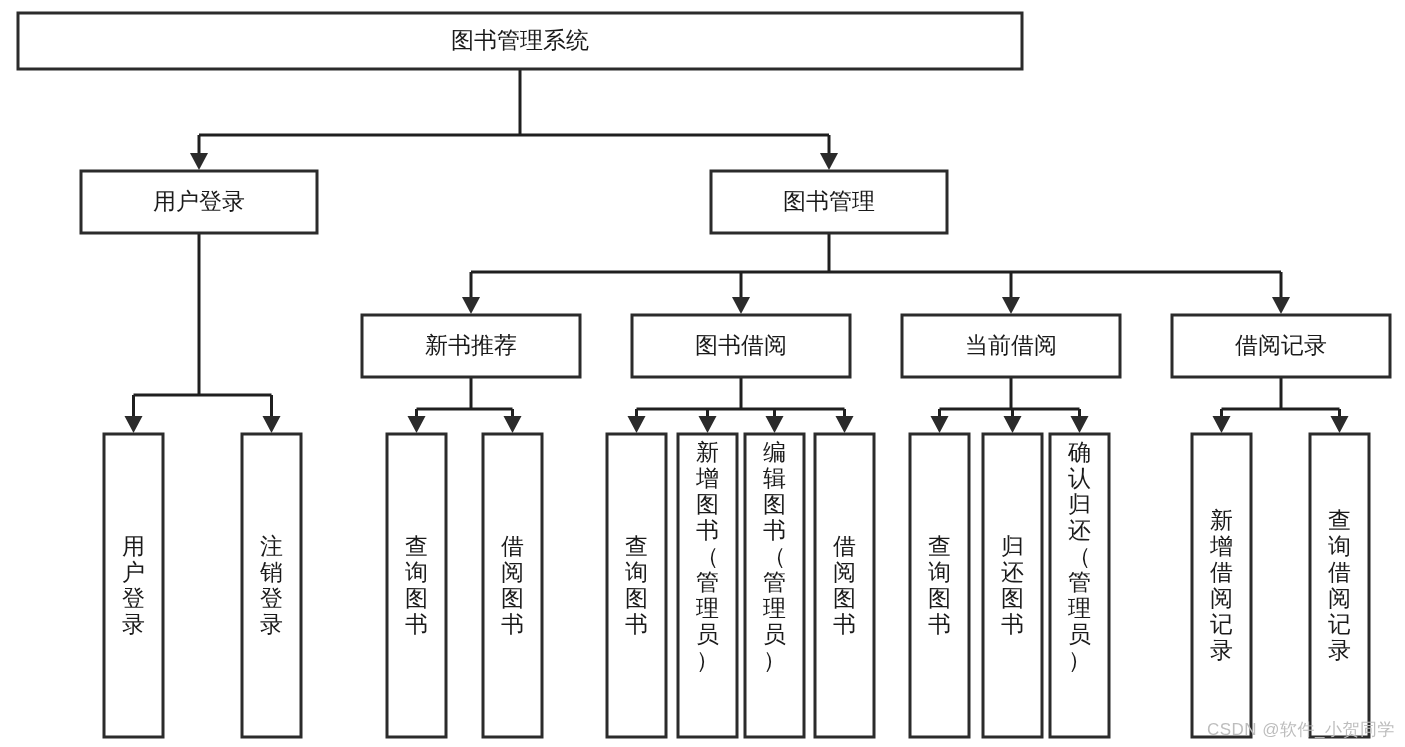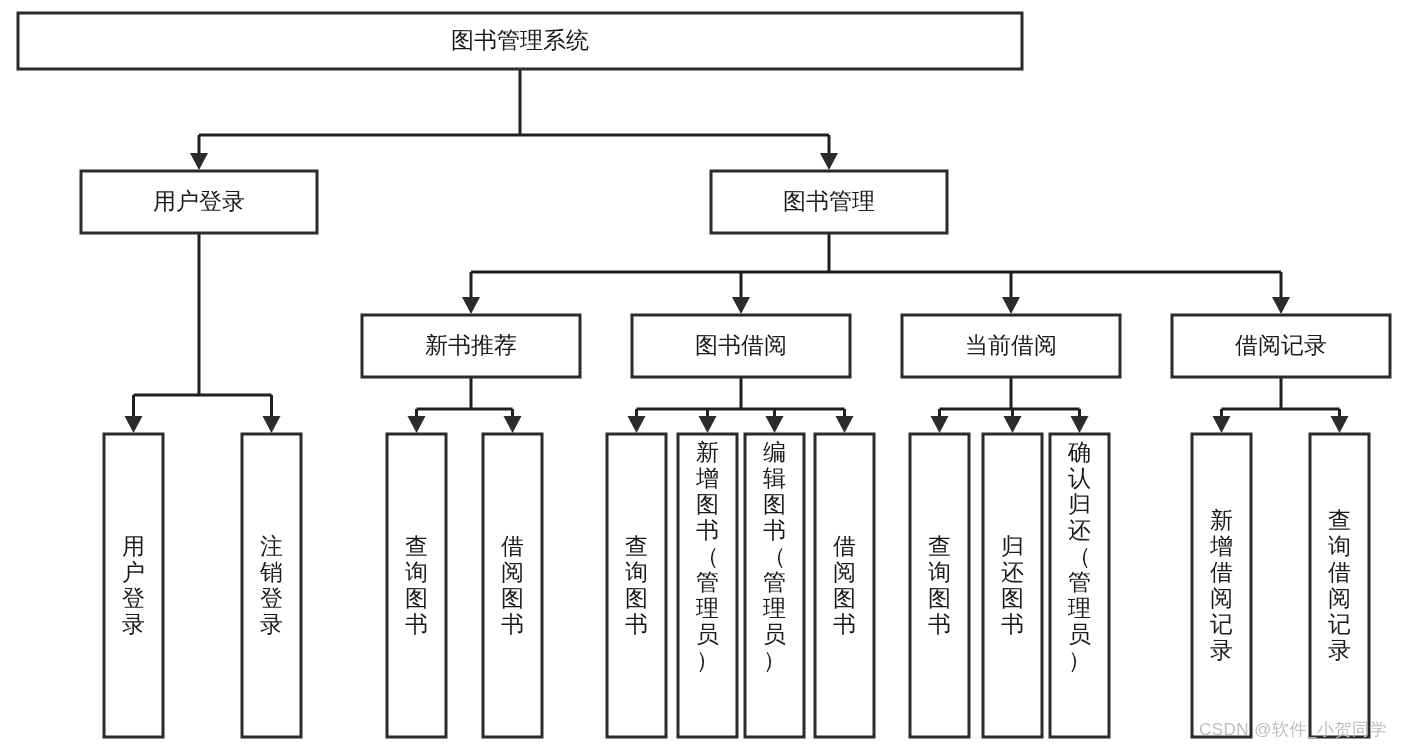--- a/index.html
+++ b/index.html
@@ -52,21 +52,21 @@
   }
   .node-label-v {
     font-family: "Liberation Sans", "DejaVu Sans", sans-serif;
     font-size: 23px;
     fill: #1a1a1a;
     text-anchor: middle;
     white-space: pre;
   }
   .watermark {
     position: absolute;
-    right: 18px;
+    right: 10px;
     bottom: 6px;
     font-family: "Liberation Sans", "DejaVu Sans", sans-serif;
     font-size: 17px;
     color: #bdbdbd;
     letter-spacing: 0.5px;
     user-select: none;
     white-space: nowrap;
   }
 </style>
 </head>

